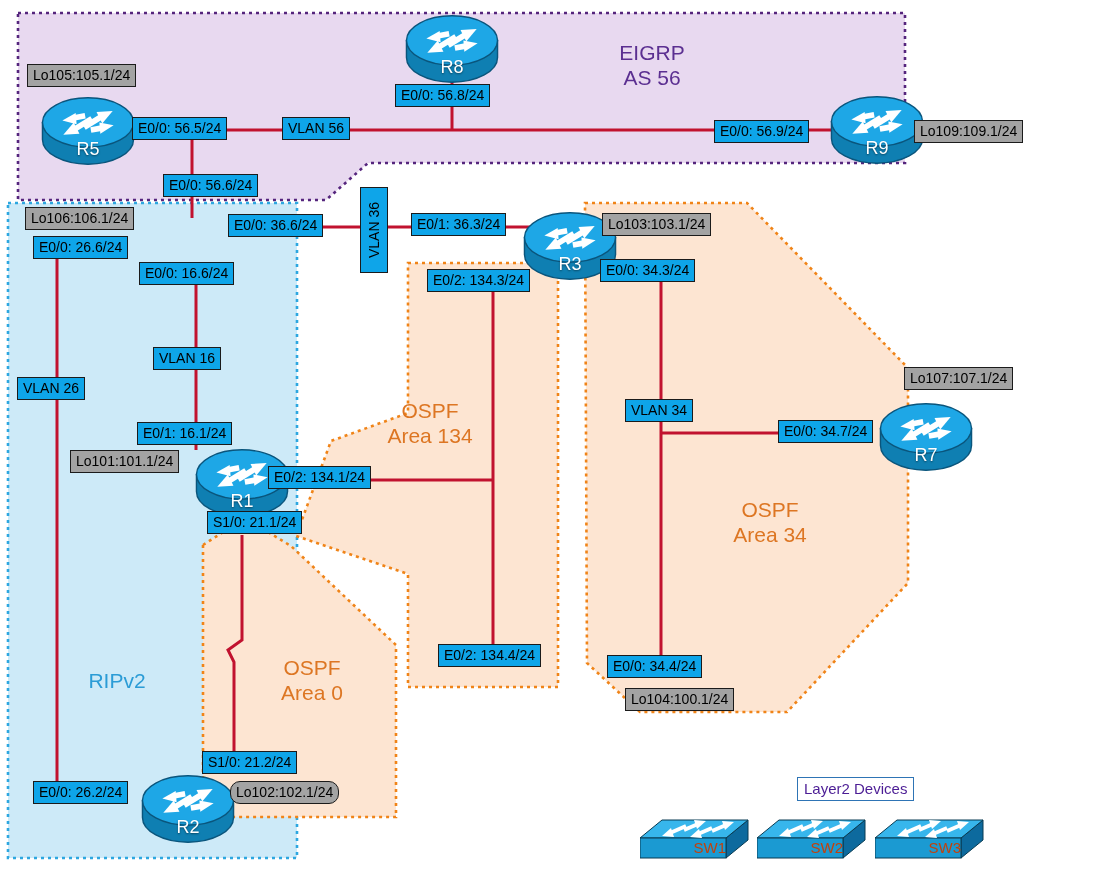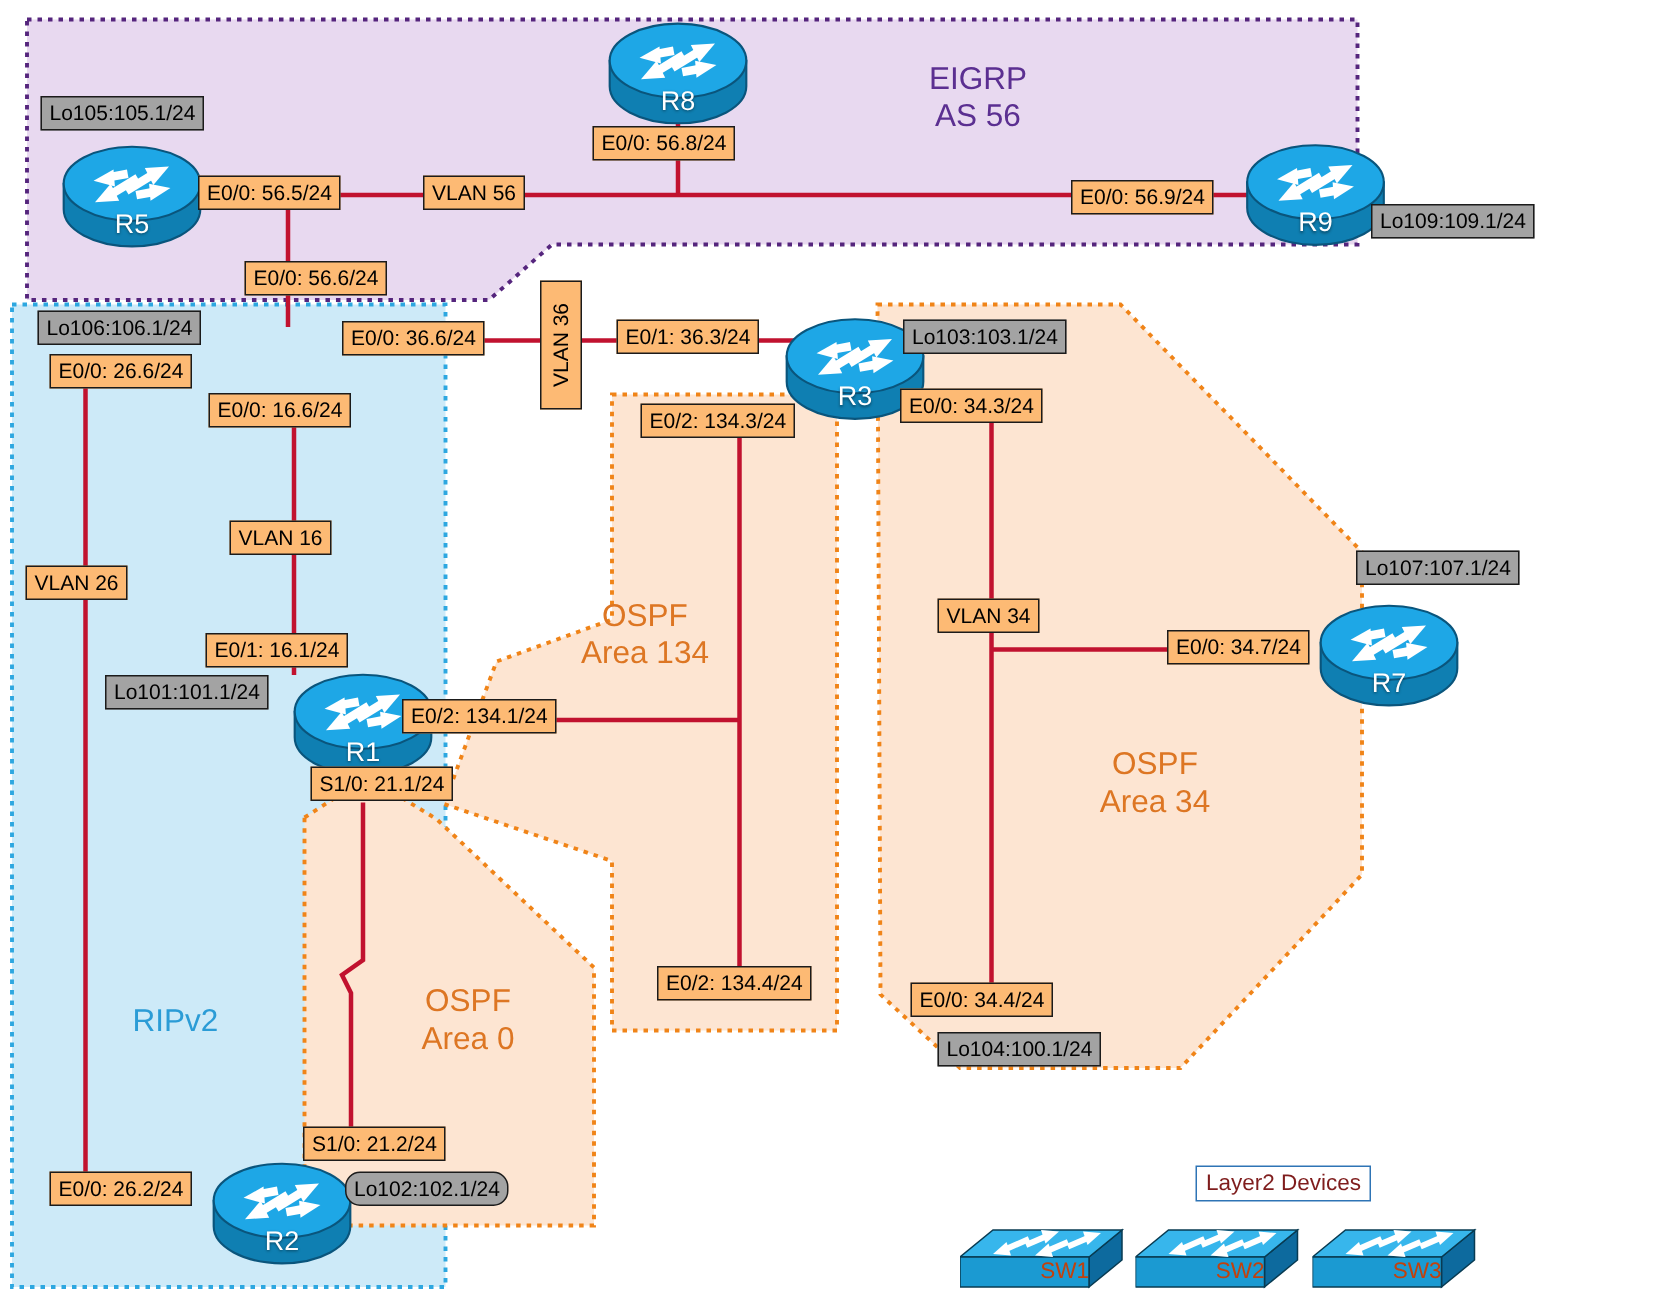--- a/index.html
+++ b/index.html
@@ -14,28 +14,28 @@
   #devices{position:absolute;left:0;top:0;z-index:3;width:100%;height:100%;}
   .router{position:absolute;width:96px;height:74px;}
   .router svg{position:absolute;left:0;top:0;width:96px;height:74px;}
   .switch{position:absolute;width:112px;height:50px;}
   .switch svg{position:absolute;left:0;top:0;width:112px;height:50px;}
   .dev-name{position:absolute;left:0;top:45px;width:96px;text-align:center;
             color:#fff;font-size:18px;text-shadow:0 1px 2px rgba(0,0,0,.45);}
   .sw-name{position:absolute;left:0;top:29px;width:86px;text-align:right;
            color:#c2410c;font-size:15px;}
   #labels{position:absolute;left:0;top:0;z-index:4;width:100%;height:100%;}
-  .lbl{position:absolute;background:#fdba74;border:1.6px solid #1b1b1b;
+  .lbl{position:absolute;background:#0ea5e9;border:1.6px solid #1b1b1b;
        color:#000;font-size:14px;line-height:19px;padding:1px 5px;white-space:nowrap;}
   .lbl.green{background:#a3a3a3;}
   .lbl-vert{width:22px;height:82px;padding:1px 2px;}
   .lbl-vert span{position:absolute;left:50%;top:50%;transform:translate(-50%,-50%) rotate(-90deg);
                  white-space:nowrap;}
   .legend{position:absolute;left:797px;top:777px;z-index:4;background:#fff;
-          border:1.5px solid #2e74b5;color:#7f1d1d;font-size:15px;line-height:20px;
+          border:1.5px solid #2e74b5;color:#4c1d95;font-size:15px;line-height:20px;
           padding:1px 6px;white-space:nowrap;}
   #symbols{position:absolute;width:0;height:0;overflow:hidden;}
 </style>
 </head>
 <body>
 
 <svg id="symbols" xmlns="http://www.w3.org/2000/svg">
   <defs>
     <g id="sym-router">
       <path d="M2,30 L2,48 A48,26 0 0 0 98,48 L98,30 Z" fill="#0f7fb2" stroke="#0a557c" stroke-width="1.5"></path>
@@ -184,21 +184,21 @@
       <div class="lbl" style="left: 207px; top: 511px;">S1/0: 21.1/24</div>
       <div class="lbl" style="left: 427px; top: 269px;">E0/2: 134.3/24</div>
       <div class="lbl" style="left: 600px; top: 259px;">E0/0: 34.3/24</div>
       <div class="lbl" style="left: 625px; top: 399px;">VLAN 34</div>
       <div class="lbl" style="left: 778px; top: 420px;">E0/0: 34.7/24</div>
       <div class="lbl" style="left: 438px; top: 644px;">E0/2: 134.4/24</div>
       <div class="lbl" style="left: 607px; top: 655px;">E0/0: 34.4/24</div>
       <div class="lbl" style="left: 202px; top: 751px;">S1/0: 21.2/24</div>
       <div class="lbl" style="left: 33px; top: 781px;">E0/0: 26.2/24</div>
       <div class="lbl green" style="left: 27px; top: 64px;">Lo105:105.1/24</div>
-      <div class="lbl green" style="left: 914px; top: 136px;">Lo109:109.1/24</div>
+      <div class="lbl green" style="left: 914px; top: 120px;">Lo109:109.1/24</div>
       <div class="lbl green" style="left: 25px; top: 207px;">Lo106:106.1/24</div>
       <div class="lbl green" style="left: 602px; top: 213px;">Lo103:103.1/24</div>
       <div class="lbl green" style="left: 70px; top: 450px;">Lo101:101.1/24</div>
       <div class="lbl green" style="left: 904px; top: 367px;">Lo107:107.1/24</div>
       <div class="lbl green" style="left: 625px; top: 688px;">Lo104:100.1/24</div>
       <div class="lbl green" style="left: 230px; top: 781px; border-radius: 10px;">Lo102:102.1/24</div>
       <div class="lbl lbl-vert" style="left: 360px; top: 187px;">
         <span>VLAN 36</span>
       </div>
     </div>

